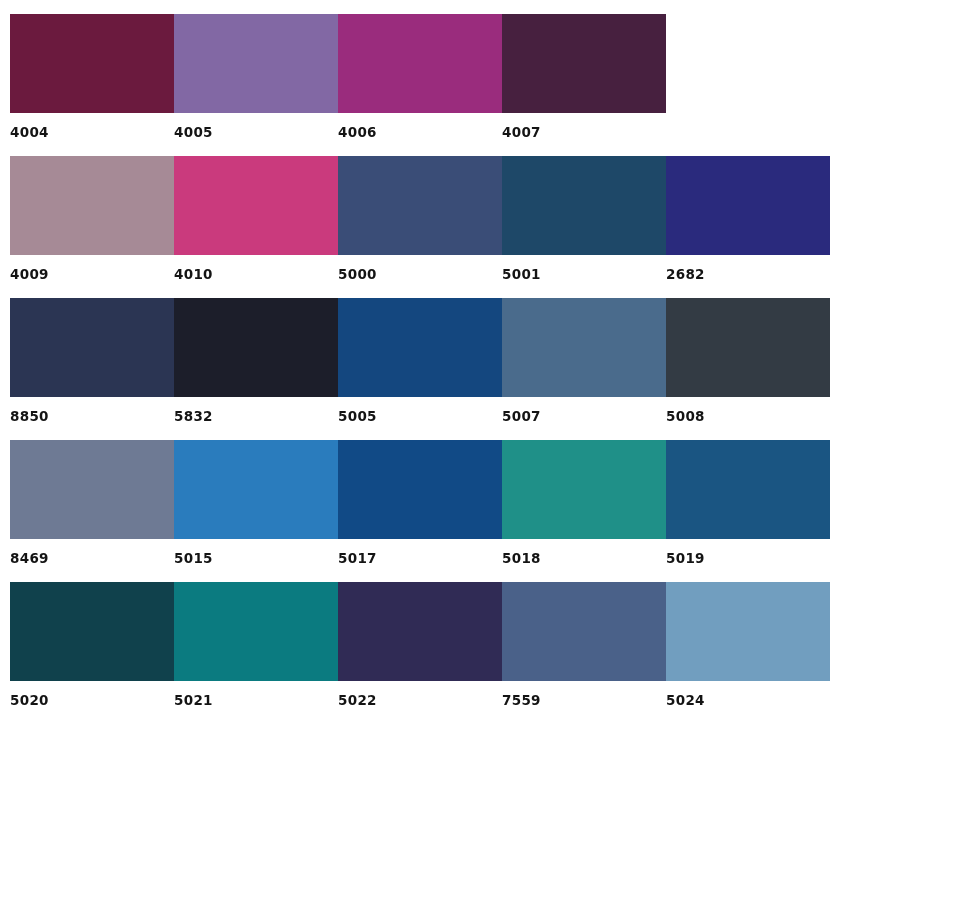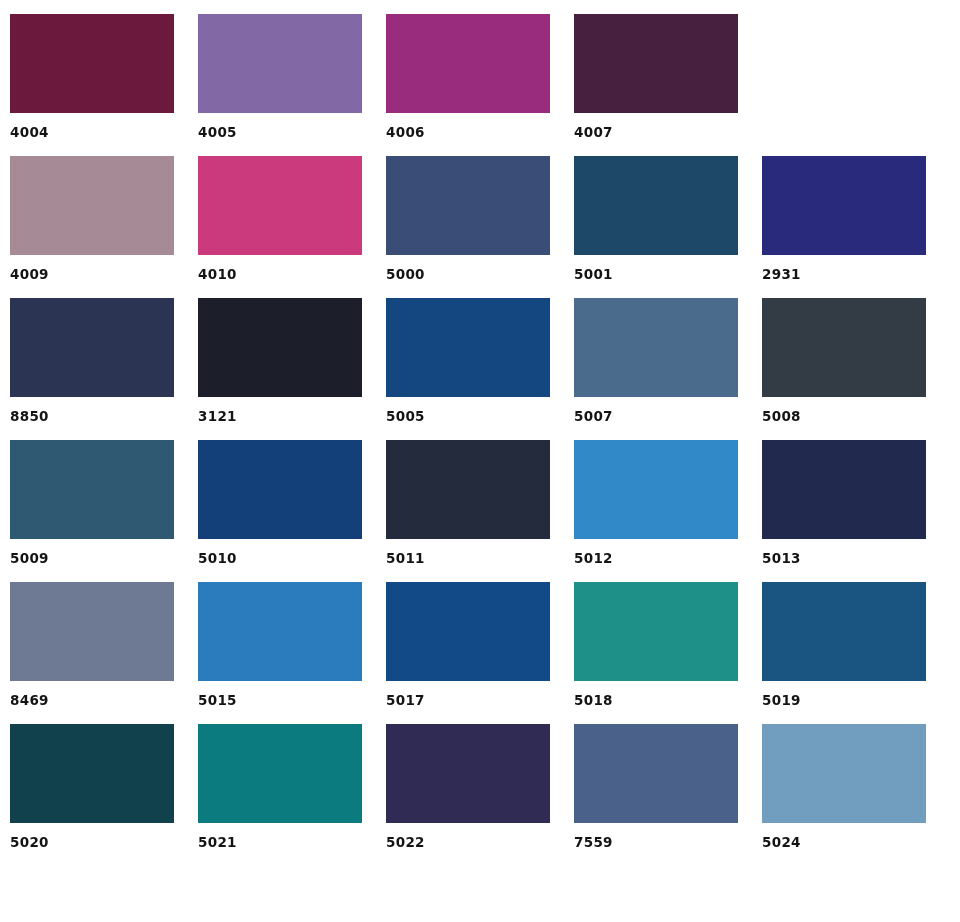--- a/index.html
+++ b/index.html
@@ -16,21 +16,20 @@
   }
   #swatch-grid {
     position: relative;
     width: 960px;
     height: 922px;
     box-sizing: border-box;
     padding: 14px 0 0 10px;
   }
   .swatch-row {
     display: flex;
-    gap: 24px;
     margin-bottom: 16px;
   }
   .swatch-cell {
     width: 164px;
     flex: 0 0 164px;
   }
   .swatch-chip {
     width: 164px;
     height: 99px;
     display: block;
@@ -83,69 +82,47 @@
     <div class="swatch-cell">
       <span class="swatch-chip" style="background-color: rgb(58, 77, 119);"></span>
       <span class="swatch-label">5000</span>
     </div>
     <div class="swatch-cell">
       <span class="swatch-chip" style="background-color: rgb(30, 72, 104);"></span>
       <span class="swatch-label">5001</span>
     </div>
     <div class="swatch-cell">
       <span class="swatch-chip" style="background-color: rgb(42, 42, 125);"></span>
-      <span class="swatch-label">2931</span>
+      <span class="swatch-label">2682</span>
     </div>
   </div>
 
   <div class="swatch-row">
     <div class="swatch-cell">
       <span class="swatch-chip" style="background-color: rgb(43, 53, 83);"></span>
       <span class="swatch-label">8850</span>
     </div>
     <div class="swatch-cell">
       <span class="swatch-chip" style="background-color: rgb(28, 30, 42);"></span>
-      <span class="swatch-label">3121</span>
+      <span class="swatch-label">5832</span>
     </div>
     <div class="swatch-cell">
       <span class="swatch-chip" style="background-color: rgb(20, 71, 127);"></span>
       <span class="swatch-label">5005</span>
     </div>
     <div class="swatch-cell">
       <span class="swatch-chip" style="background-color: rgb(74, 107, 140);"></span>
       <span class="swatch-label">5007</span>
     </div>
     <div class="swatch-cell">
       <span class="swatch-chip" style="background-color: rgb(51, 59, 68);"></span>
       <span class="swatch-label">5008</span>
     </div>
   </div>
 
-  <div class="swatch-row">
-    <div class="swatch-cell">
-      <span class="swatch-chip" style="background-color: rgb(47, 88, 114);"></span>
-      <span class="swatch-label">5009</span>
-    </div>
-    <div class="swatch-cell">
-      <span class="swatch-chip" style="background-color: rgb(20, 64, 122);"></span>
-      <span class="swatch-label">5010</span>
-    </div>
-    <div class="swatch-cell">
-      <span class="swatch-chip" style="background-color: rgb(36, 43, 60);"></span>
-      <span class="swatch-label">5011</span>
-    </div>
-    <div class="swatch-cell">
-      <span class="swatch-chip" style="background-color: rgb(49, 137, 200);"></span>
-      <span class="swatch-label">5012</span>
-    </div>
-    <div class="swatch-cell">
-      <span class="swatch-chip" style="background-color: rgb(34, 41, 79);"></span>
-      <span class="swatch-label">5013</span>
-    </div>
-  </div>
 
   <div class="swatch-row">
     <div class="swatch-cell">
       <span class="swatch-chip" style="background-color: rgb(110, 122, 148);"></span>
       <span class="swatch-label">8469</span>
     </div>
     <div class="swatch-cell">
       <span class="swatch-chip" style="background-color: rgb(42, 124, 189);"></span>
       <span class="swatch-label">5015</span>
     </div>

